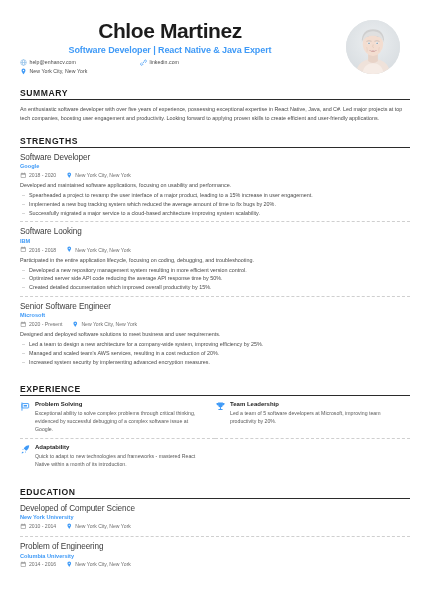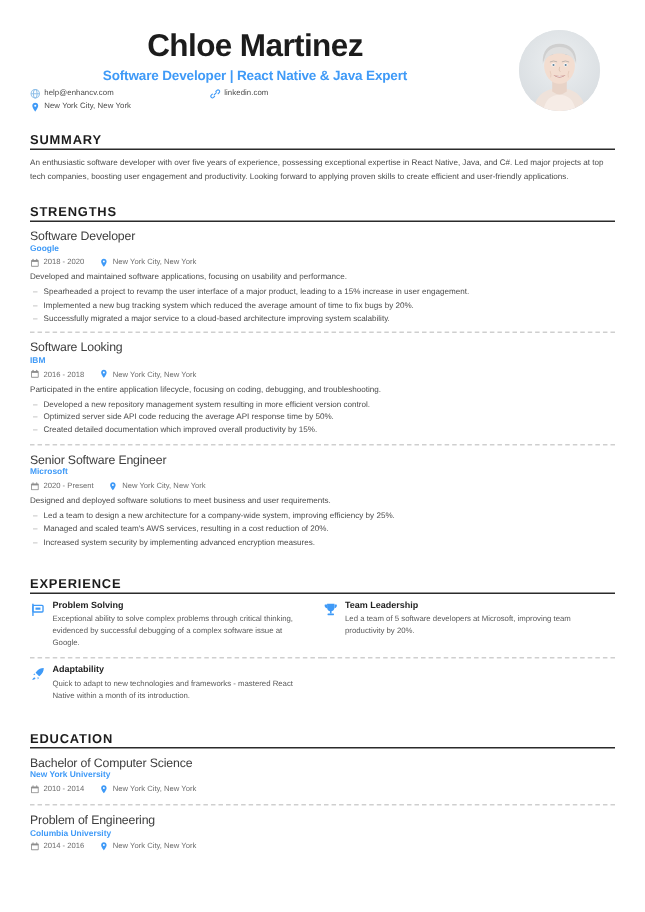--- a/index.html
+++ b/index.html
@@ -321,21 +321,21 @@
             </span>
           </div>
         </div>
     </div>
   </div>
 
   <div class="section">
     <div class="section-title">EDUCATION</div>
     <div class="section-body" id="education-list">
         <div class="entry dashed">
-          <div class="entry-title">Bachelor of Computer Science</div>
+          <div class="entry-title">Developed of Computer Science</div>
           <div class="entry-org">New York University</div>
           <div class="meta-row">
             <span class="meta">
               <span class="ci-ico">
                 <svg viewBox="0 0 16 16" width="6.5" height="6.5" fill="#8e8e8e">
                   <rect x="1.8" y="3.2" width="12.4" height="11" rx="1.2"></rect>
                   <rect x="3.2" y="6.4" width="9.6" height="6.4" fill="#ffffff"></rect>
                   <rect x="4.2" y="1.4" width="1.5" height="3" rx="0.6"></rect>
                   <rect x="10.3" y="1.4" width="1.5" height="3" rx="0.6"></rect>
                 </svg>

